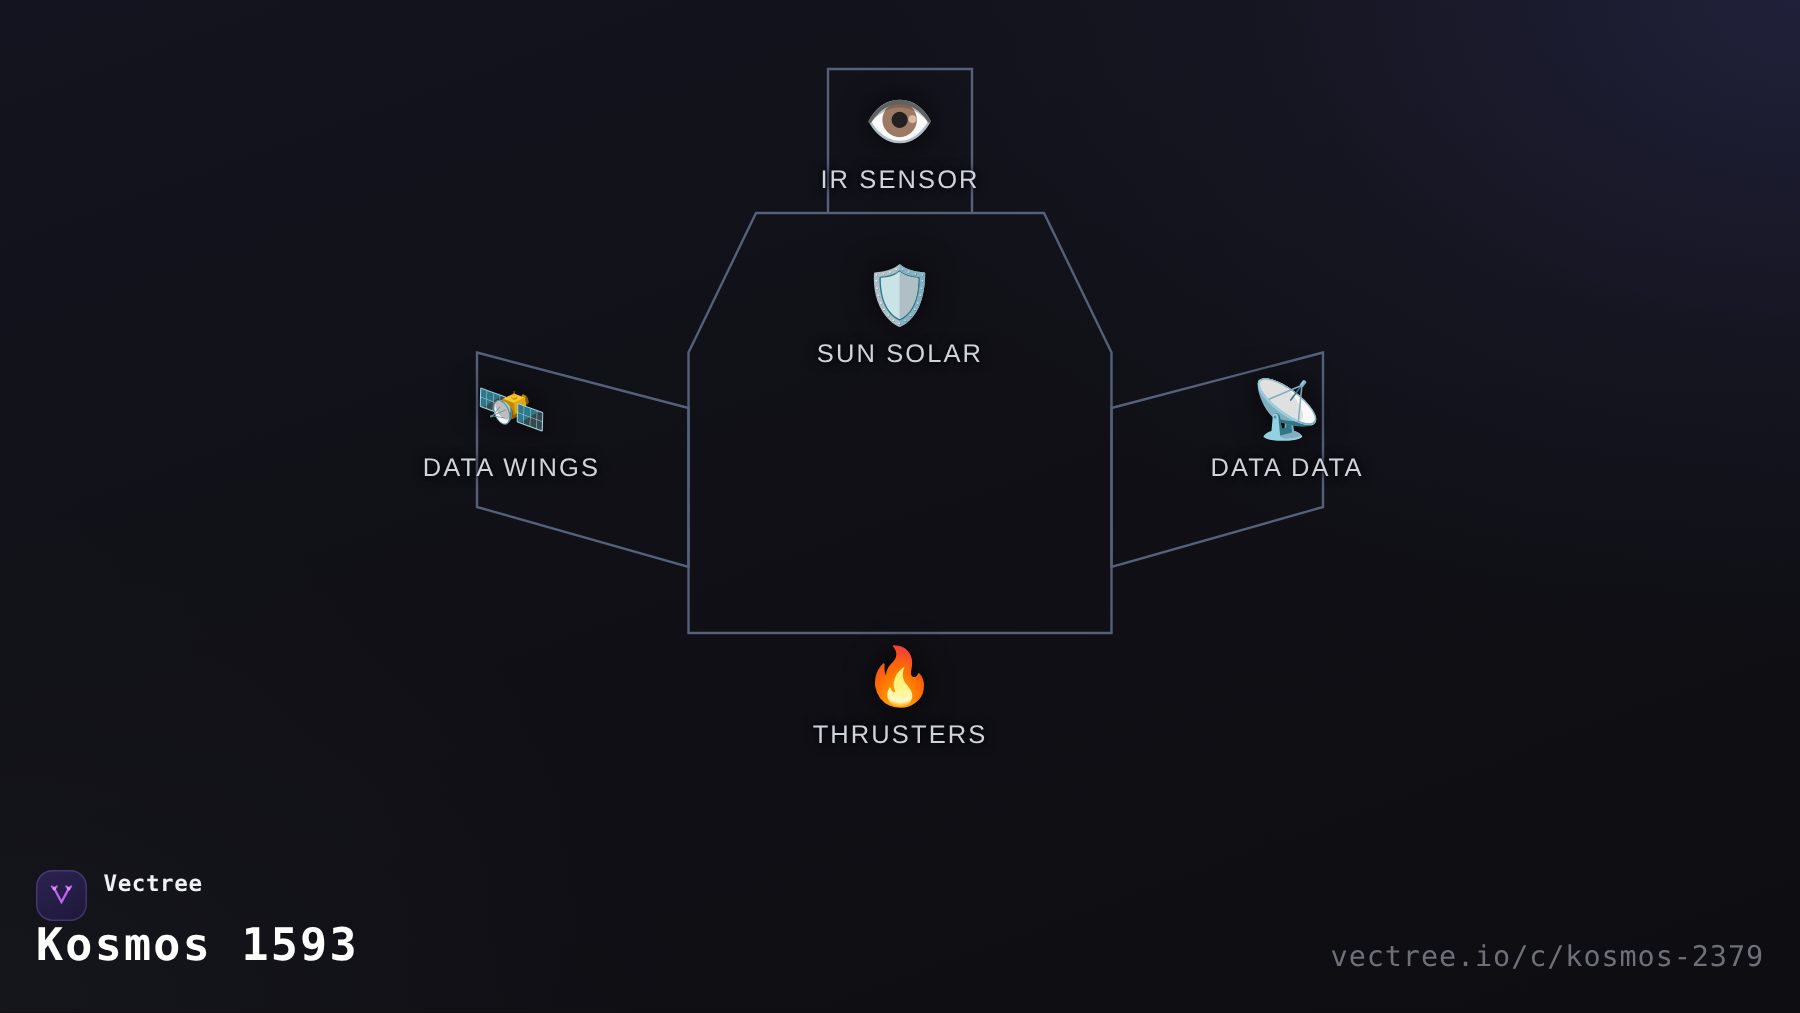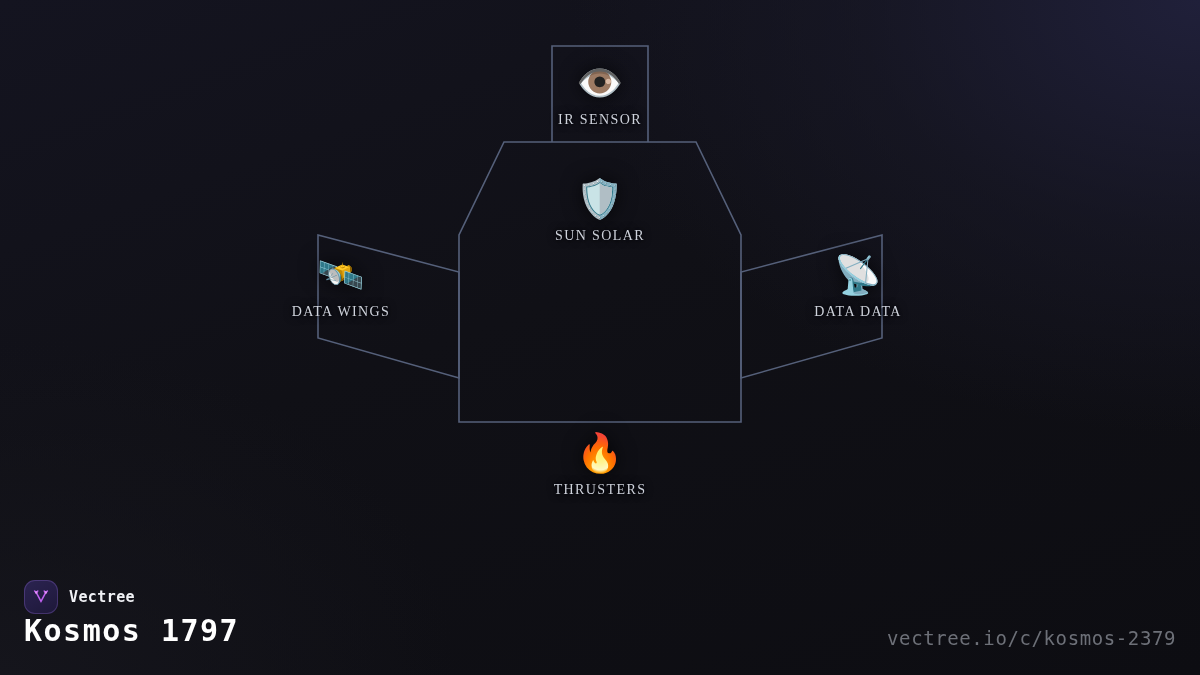--- a/index.html
+++ b/index.html
@@ -36,22 +36,22 @@
   }
   .node .glyph {
     font-family:"DejaVu Sans", sans-serif;
     font-size:38px;
     line-height:1;
     text-align:center;
     filter: drop-shadow(0 0 10px rgba(0,0,0,0.7));
   }
   .node .label {
     margin-top:10px;
-    font-family:Liberation Serif, serif;
-    font-size:14px;
+    font-family:Liberation Sans, sans-serif;
+    font-size:17px;
     letter-spacing:1.4px;
     color:#cfd3dc;
     white-space:nowrap;
     text-shadow: 0 0 8px rgba(8,8,12,0.95), 0 0 3px rgba(8,8,12,1);
   }
   #node-ir      { left:600px; top:96px; }
   #node-shield  { left:600px; top:212px; }
   #node-solar   { left:341px; top:288px; }
   #node-data    { left:858px; top:288px; }
   #node-thrust  { left:600px; top:466px; }
@@ -59,21 +59,21 @@
   
   #footer {
     position:absolute;
     left:0; right:0; bottom:0;
     height:115px;
     padding:0 24px;
   }
   #brand-row {
     position:absolute;
     left:24px; top:20px;
-    display:flex; align-items:center; gap:11px;
+    display:flex; align-items:flex-start; gap:11px;
   }
   #logo-badge {
     width:34px; height:34px;
     border-radius:11px;
     background: linear-gradient(150deg, #2b2350 0%, #241d44 55%, #1d1838 100%);
     box-shadow: inset 0 0 0 1px rgba(150,110,220,0.30);
     display:flex; align-items:center; justify-content:center;
     flex:0 0 auto;
   }
   #brand-name {
@@ -156,17 +156,17 @@
             <path d="M13.2 4.0 L14.8 5.4 L16.4 4.0"></path>
           </g>
           <g fill="#e48ff8">
             <circle cx="5.2" cy="5.4" r="1.25"></circle>
             <circle cx="14.8" cy="5.4" r="1.25"></circle>
           </g>
         </svg>
       </div>
       <div id="brand-name">Vectree</div>
     </div>
-    <div id="title">Kosmos 1797</div>
+    <div id="title">Kosmos 1593</div>
     <div id="url">vectree.io/c/kosmos-2379</div>
   </div>
 
 </div>
 
 </body></html>

